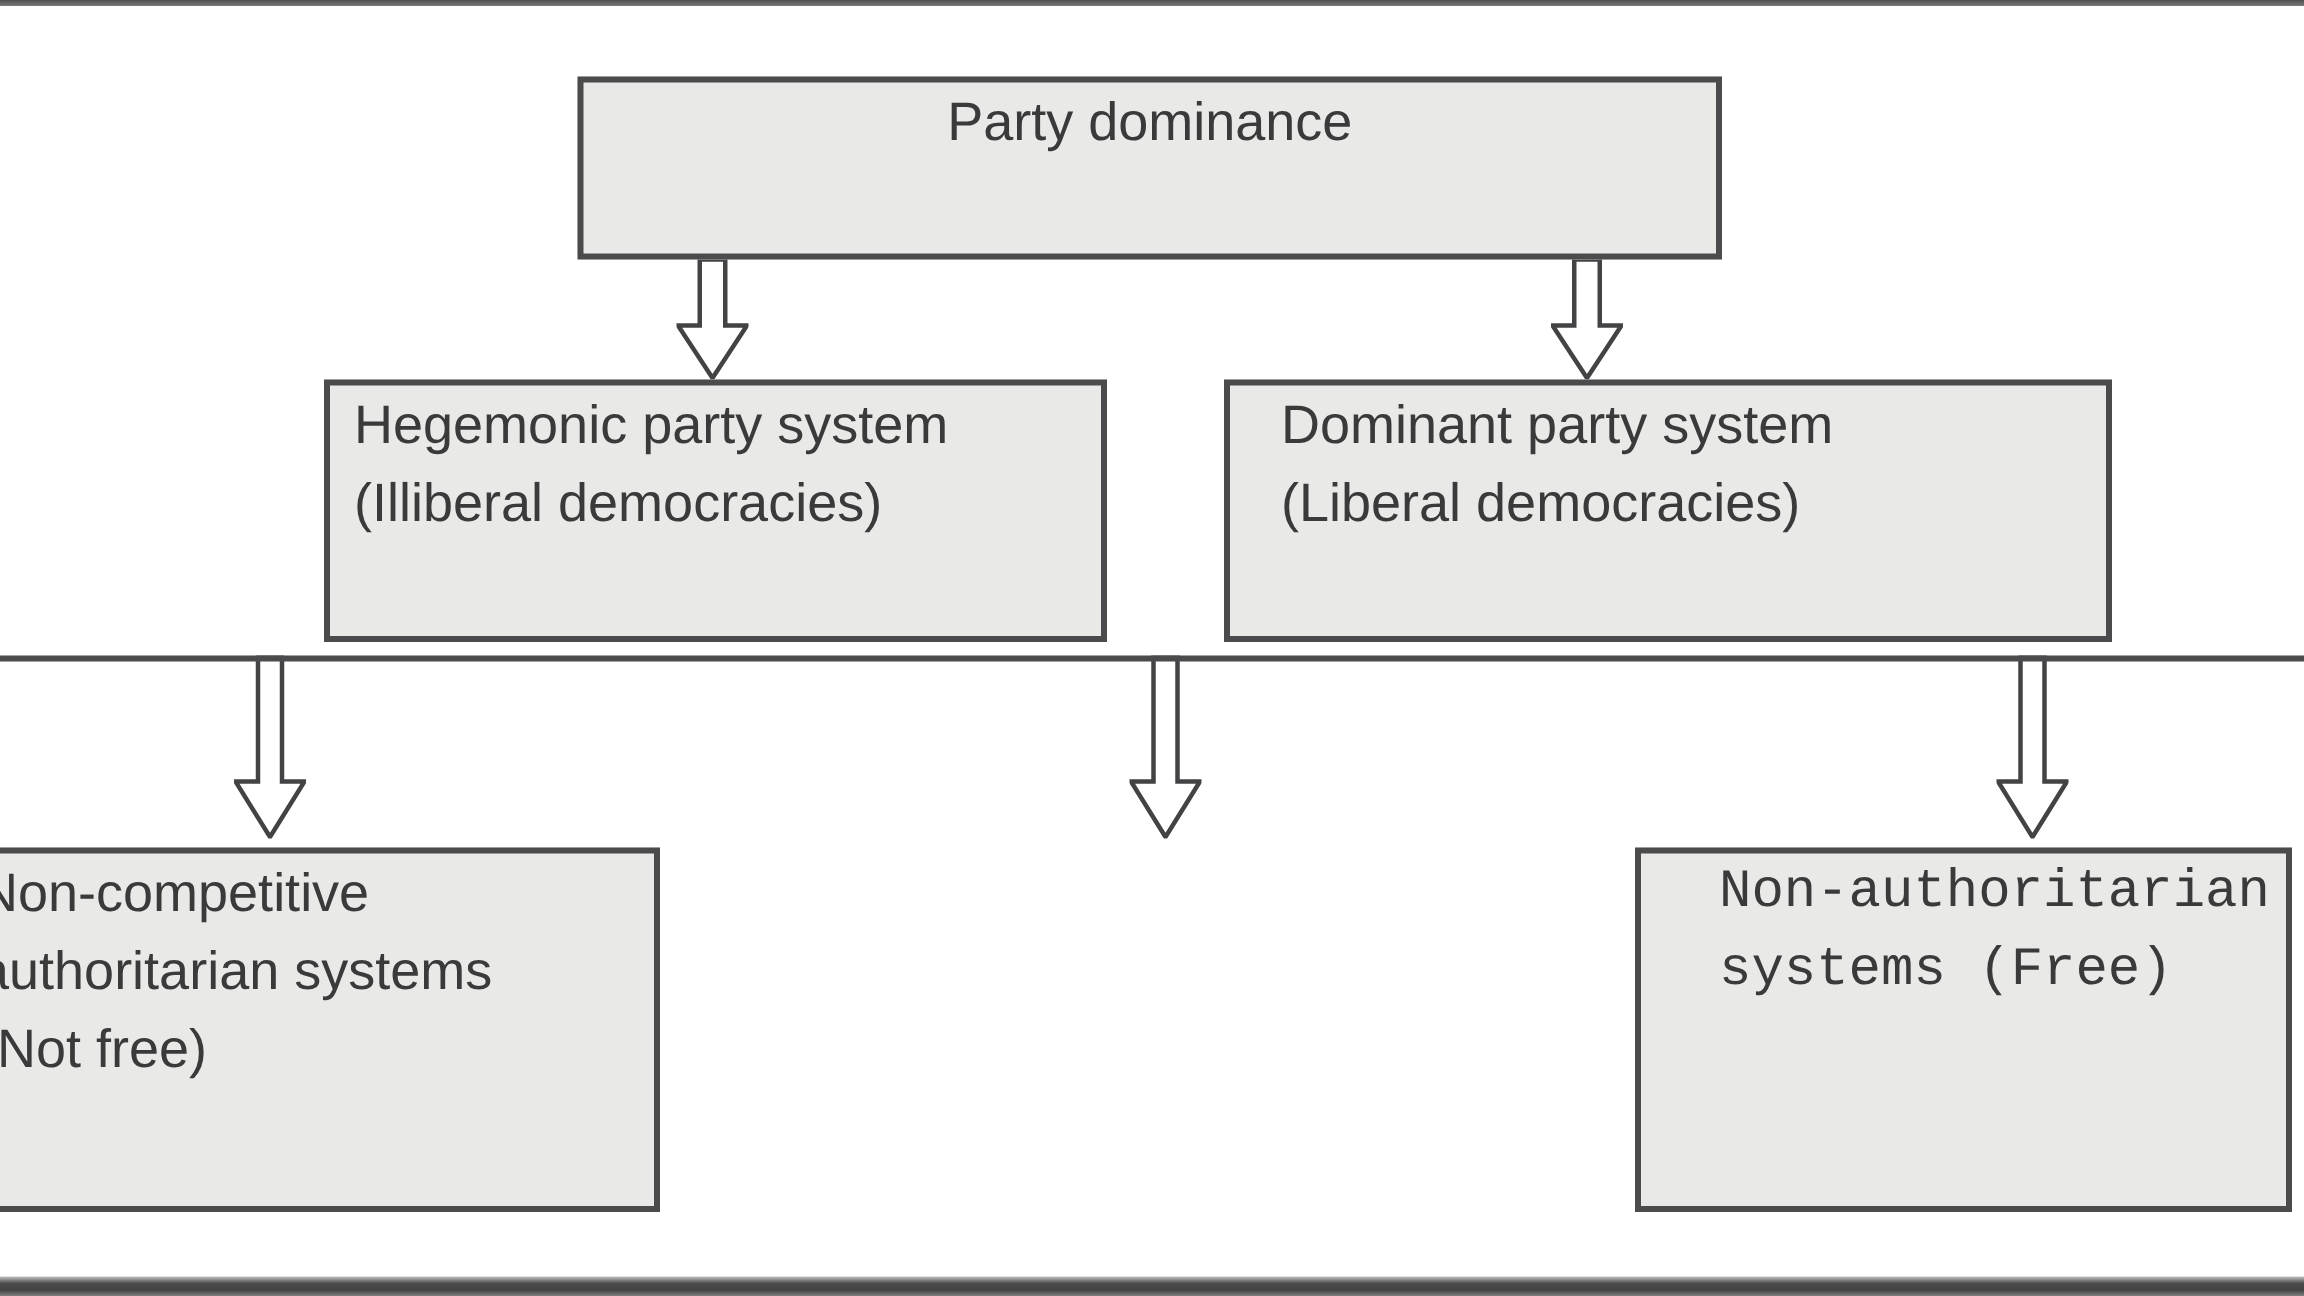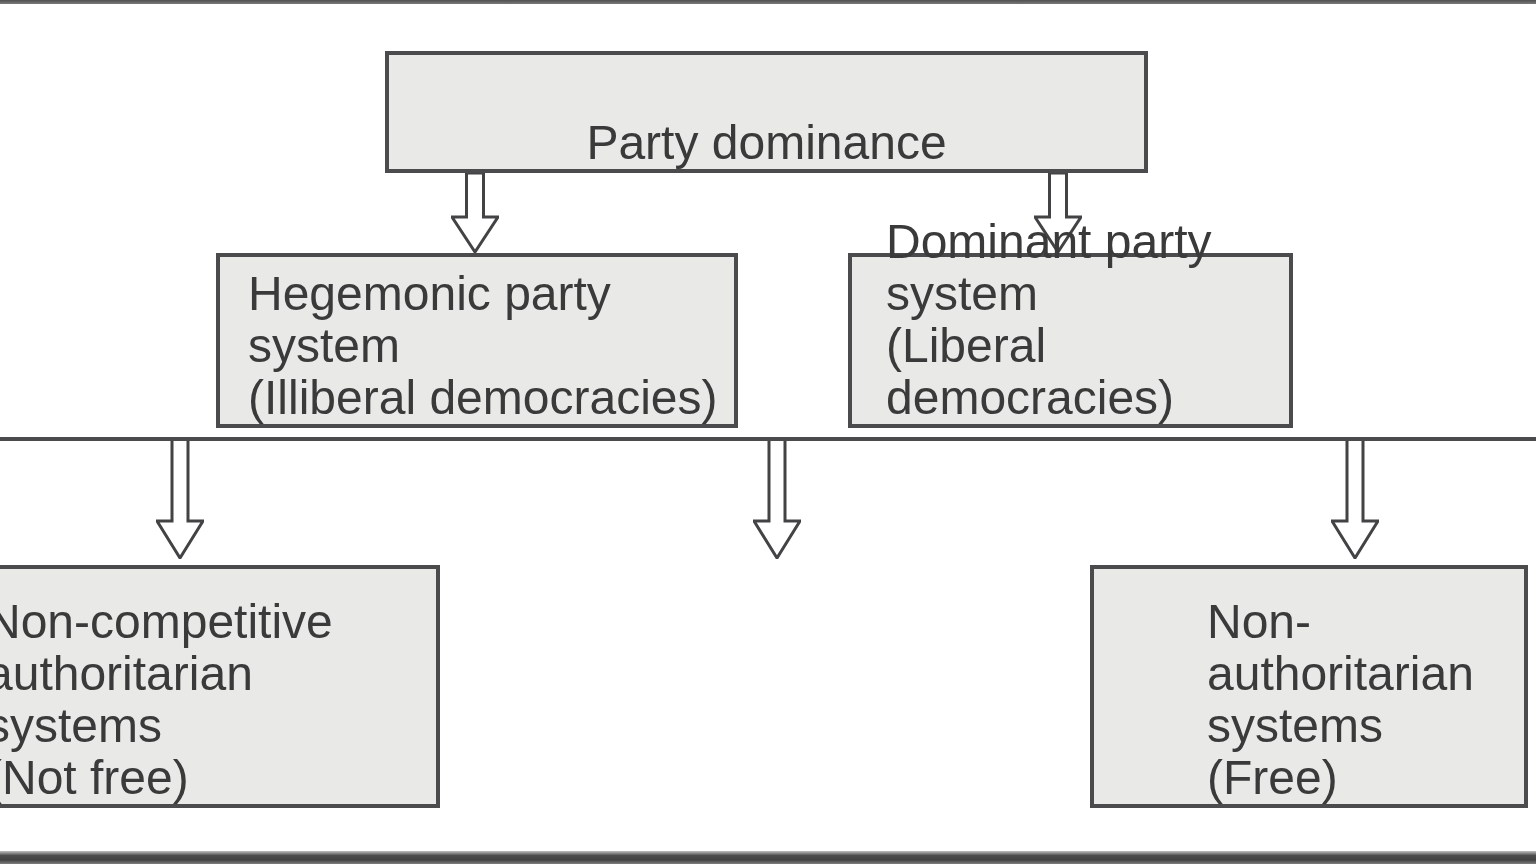--- a/index.html
+++ b/index.html
@@ -17,38 +17,38 @@
   .strip-bottom{
     position:absolute;left:0;top:851px;width:1536px;height:13px;
     background:linear-gradient(#c2c2c2 0%, #4c4c4c 35%, #434343 70%, #808080 100%);
   }
   .node{
     position:absolute;
     background:#e9e9e8;
     border:4px solid #4b4b4d;
     box-sizing:border-box;
     color:#3a3a3a;
-    font-size:48px;
+    font-size:36px;
     line-height:52px;
     display:flex;
-    align-items:flex-end;
+    align-items:flex-start;
     white-space:pre-line;
   }
   .node.center{justify-content:center;text-align:center;}
   .hline{
     position:absolute;left:0;top:437px;width:1536px;height:4px;
     background:#4b4b4d;
   }
   .arrow{position:absolute;}
   #node-root     {left:385px; top:51px;  width:763px; height:122px;}
-  #node-hegemonic{left:216px; top:253px; width:522px; height:175px; padding-left:28px;}
-  #node-dominant {left:816px; top:253px; width:445px; height:175px; padding-left:34px;margin-left:32px;}
+  #node-hegemonic{left:216px; top:253px; width:522px; height:175px; padding-left:16px;}
+  #node-dominant {left:816px; top:253px; width:592px; height:175px; padding-left:34px;}
   #node-noncomp  {left:-62px; top:565px; width:502px; height:243px; padding-left:44px;}
   #node-comp     {left:515px; top:565px; width:525px; height:243px; padding-left:25px;}
-  #node-nonauth  {left:1090px;top:565px; width:438px; height:243px; padding-left:113px;}
+  #node-nonauth  {left:1090px;top:565px; width:438px; height:243px; padding-left:52px;font-family:Liberation Mono, monospace;}
 </style>
 </head>
 <body>
 
 <div class="canvas">
 
   <div class="strip-top"></div>
 
   <div class="node center" id="node-root">
     <span>Party dominance</span>

